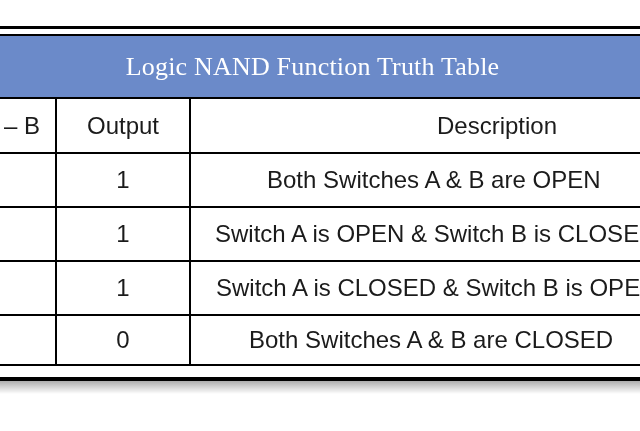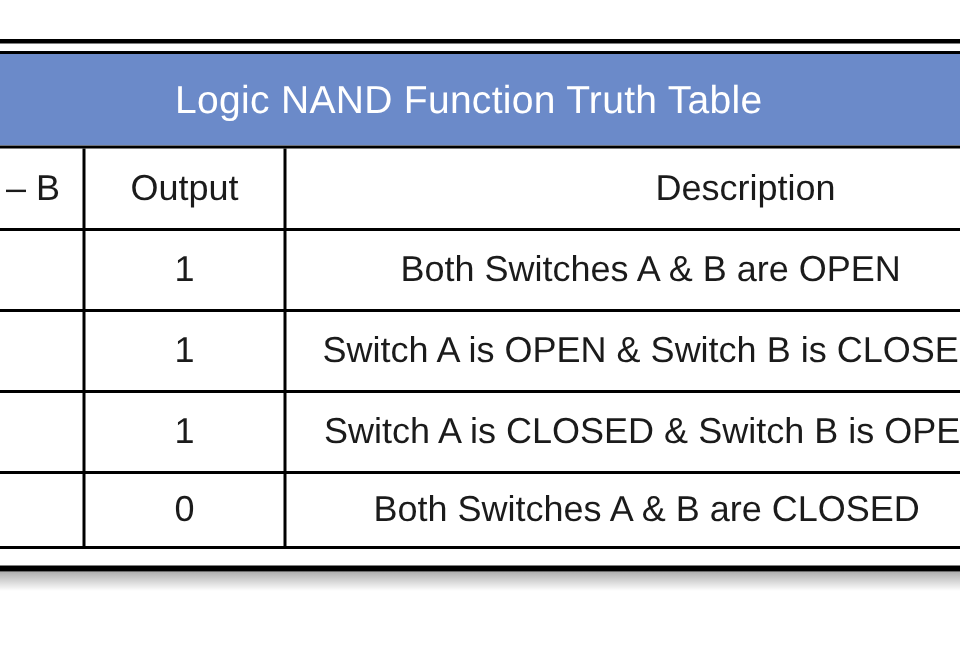--- a/index.html
+++ b/index.html
@@ -35,20 +35,21 @@
     box-sizing: border-box;
     height: 63px;
     border-top: 2px solid #000;
     background: #6b8ac9;
     display: flex; align-items: center; justify-content: center;
   }
   .title-band .title {
     color: #ffffff;
     font-size: 26px;
     letter-spacing: 0.2px;
+    font-family: Liberation Serif, serif;
   }
 
   .grid-row {
     box-sizing: border-box;
     display: flex;
     border-top: 2px solid #000;
     background: #ffffff;
   }
   .row-header { height: 55px; }
   .row-data   { height: 54px; }

